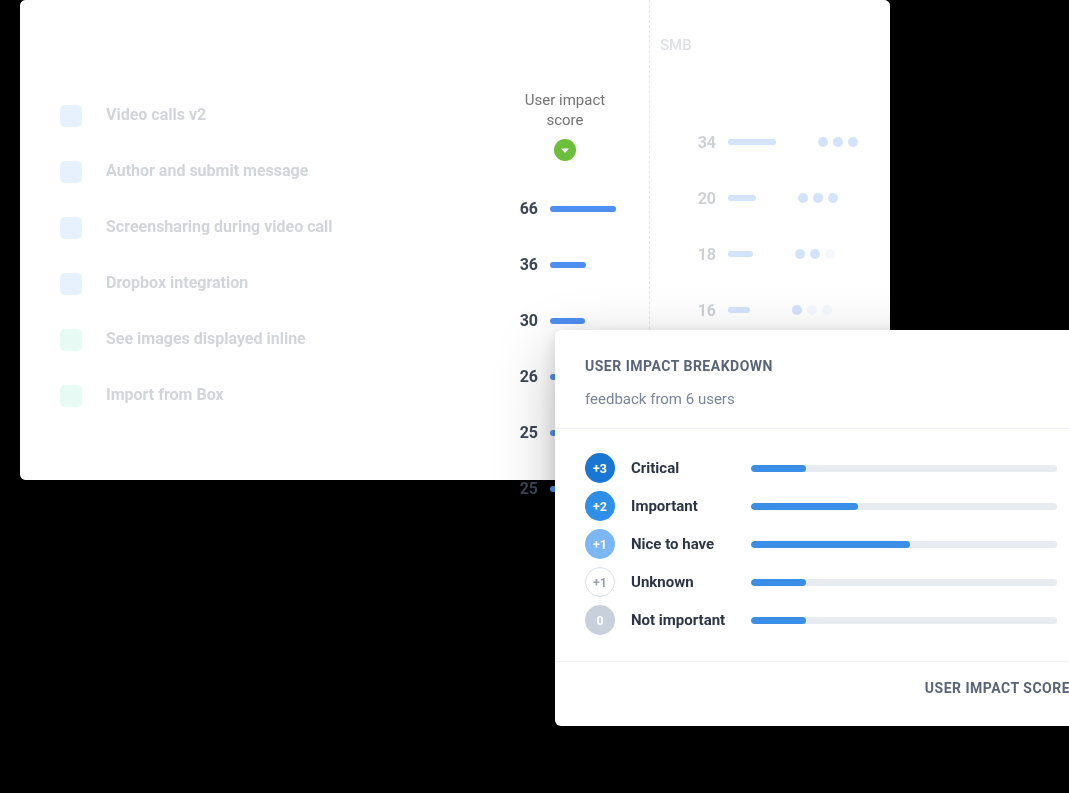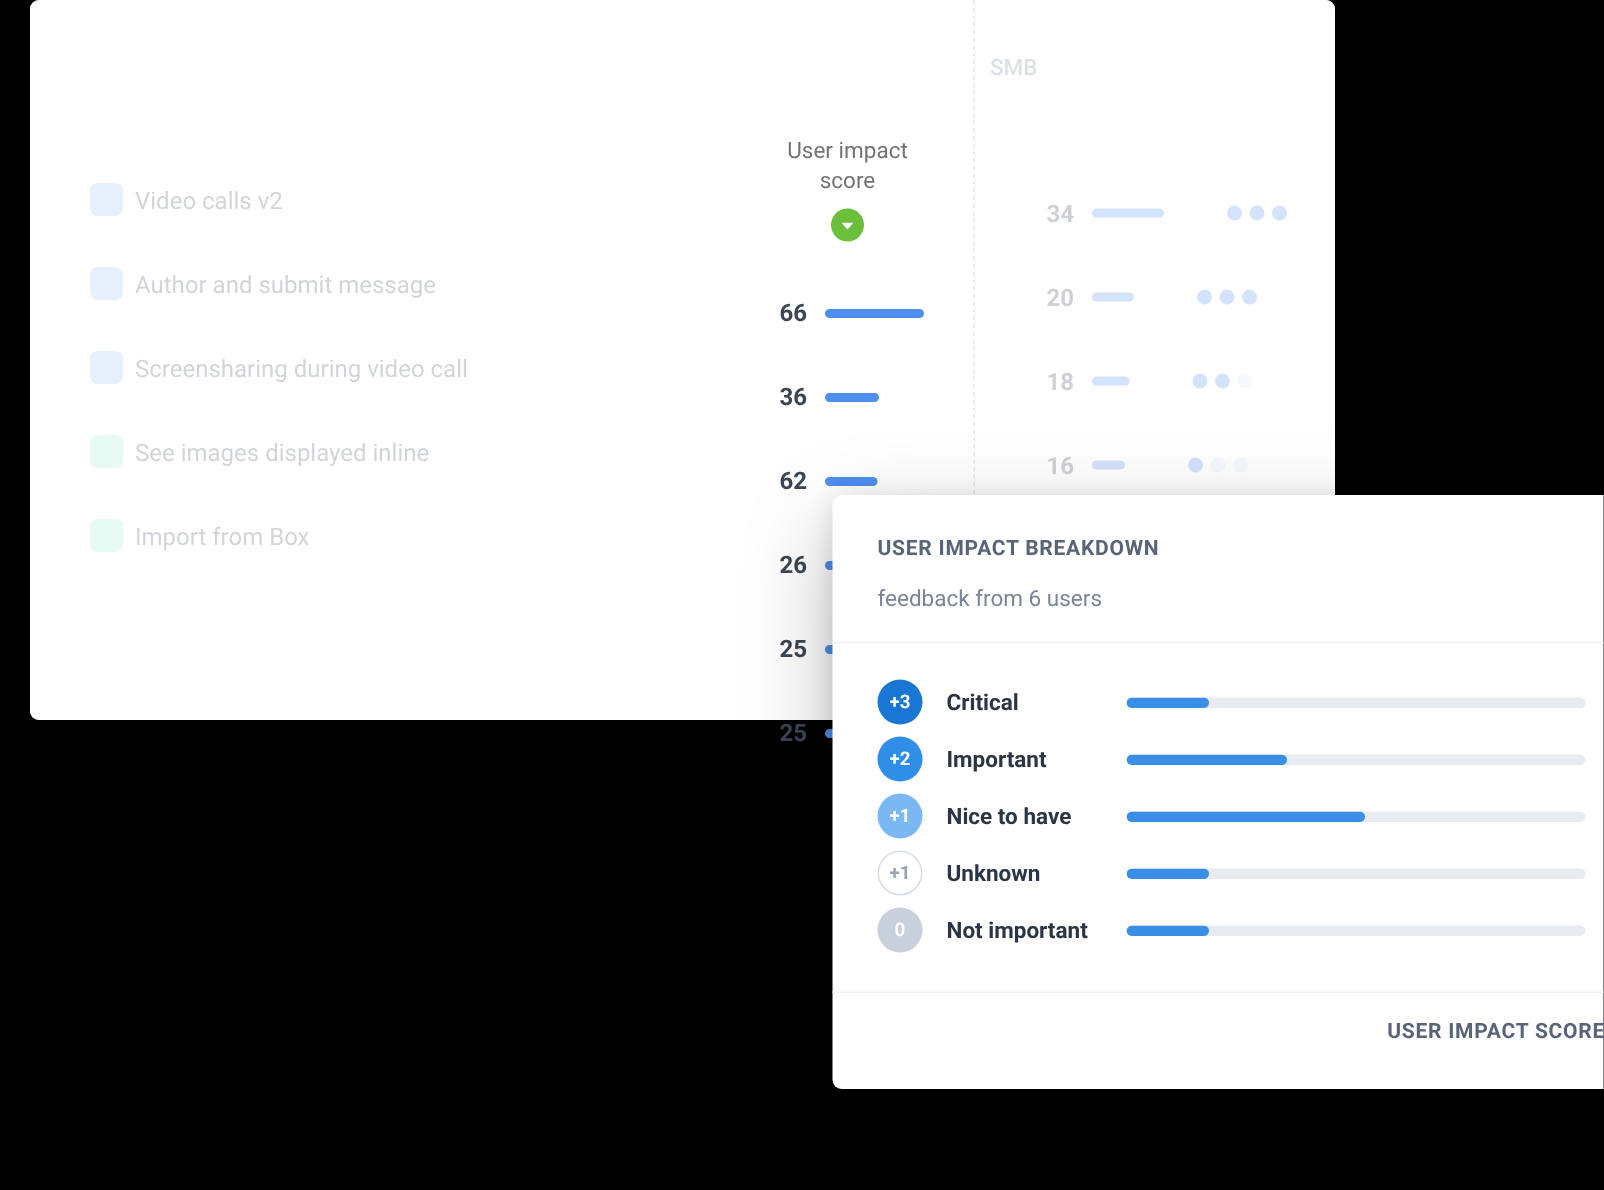--- a/index.html
+++ b/index.html
@@ -32,23 +32,23 @@
   }
   .feature-col {
     position: absolute;
     left: 0;
     top: 105px;
     width: 460px;
     padding-left: 40px;
   }
   .feature-row {
     display: flex;
-    align-items: center;
     height: 56px;
-    gap: 8px;
+    gap: 24px;
+    font-weight: bold;
   }
   .feature-box {
     width: 22px;
     height: 22px;
     border-radius: 5px;
     flex-shrink: 0;
   }
   .box-blue { background: #9bc7f5; }
   .box-green { background: #a0e9d0; }
   .feature-label {
@@ -251,20 +251,24 @@
       </div>
       <div class="feature-row">
         <div class="feature-box box-blue"></div>
         <div class="feature-label">Author and submit message</div>
       </div>
       <div class="feature-row">
         <div class="feature-box box-blue"></div>
         <div class="feature-label">Screensharing during video call</div>
       </div>
       <div class="feature-row">
+        <div class="feature-box box-blue"></div>
+        <div class="feature-label">Dropbox integration</div>
+      </div>
+      <div class="feature-row">
         <div class="feature-box box-green"></div>
         <div class="feature-label">See images displayed inline</div>
       </div>
       <div class="feature-row">
         <div class="feature-box box-green"></div>
         <div class="feature-label">Import from Box</div>
       </div>
     </div>
 
   <div class="score-col">
@@ -280,21 +284,21 @@
     <div class="score-values" id="score-values">
         <div class="score-row">
           <div class="score-num">66</div>
           <div class="score-bar" style="width: 66px;"></div>
         </div>
         <div class="score-row">
           <div class="score-num">36</div>
           <div class="score-bar" style="width: 36px;"></div>
         </div>
         <div class="score-row">
-          <div class="score-num">62</div>
+          <div class="score-num">30</div>
           <div class="score-bar" style="width: 35px;"></div>
         </div>
         <div class="score-row">
           <div class="score-num">26</div>
           <div class="score-bar" style="width: 26px;"></div>
         </div>
         <div class="score-row">
           <div class="score-num">25</div>
           <div class="score-bar" style="width: 25px;"></div>
         </div>

